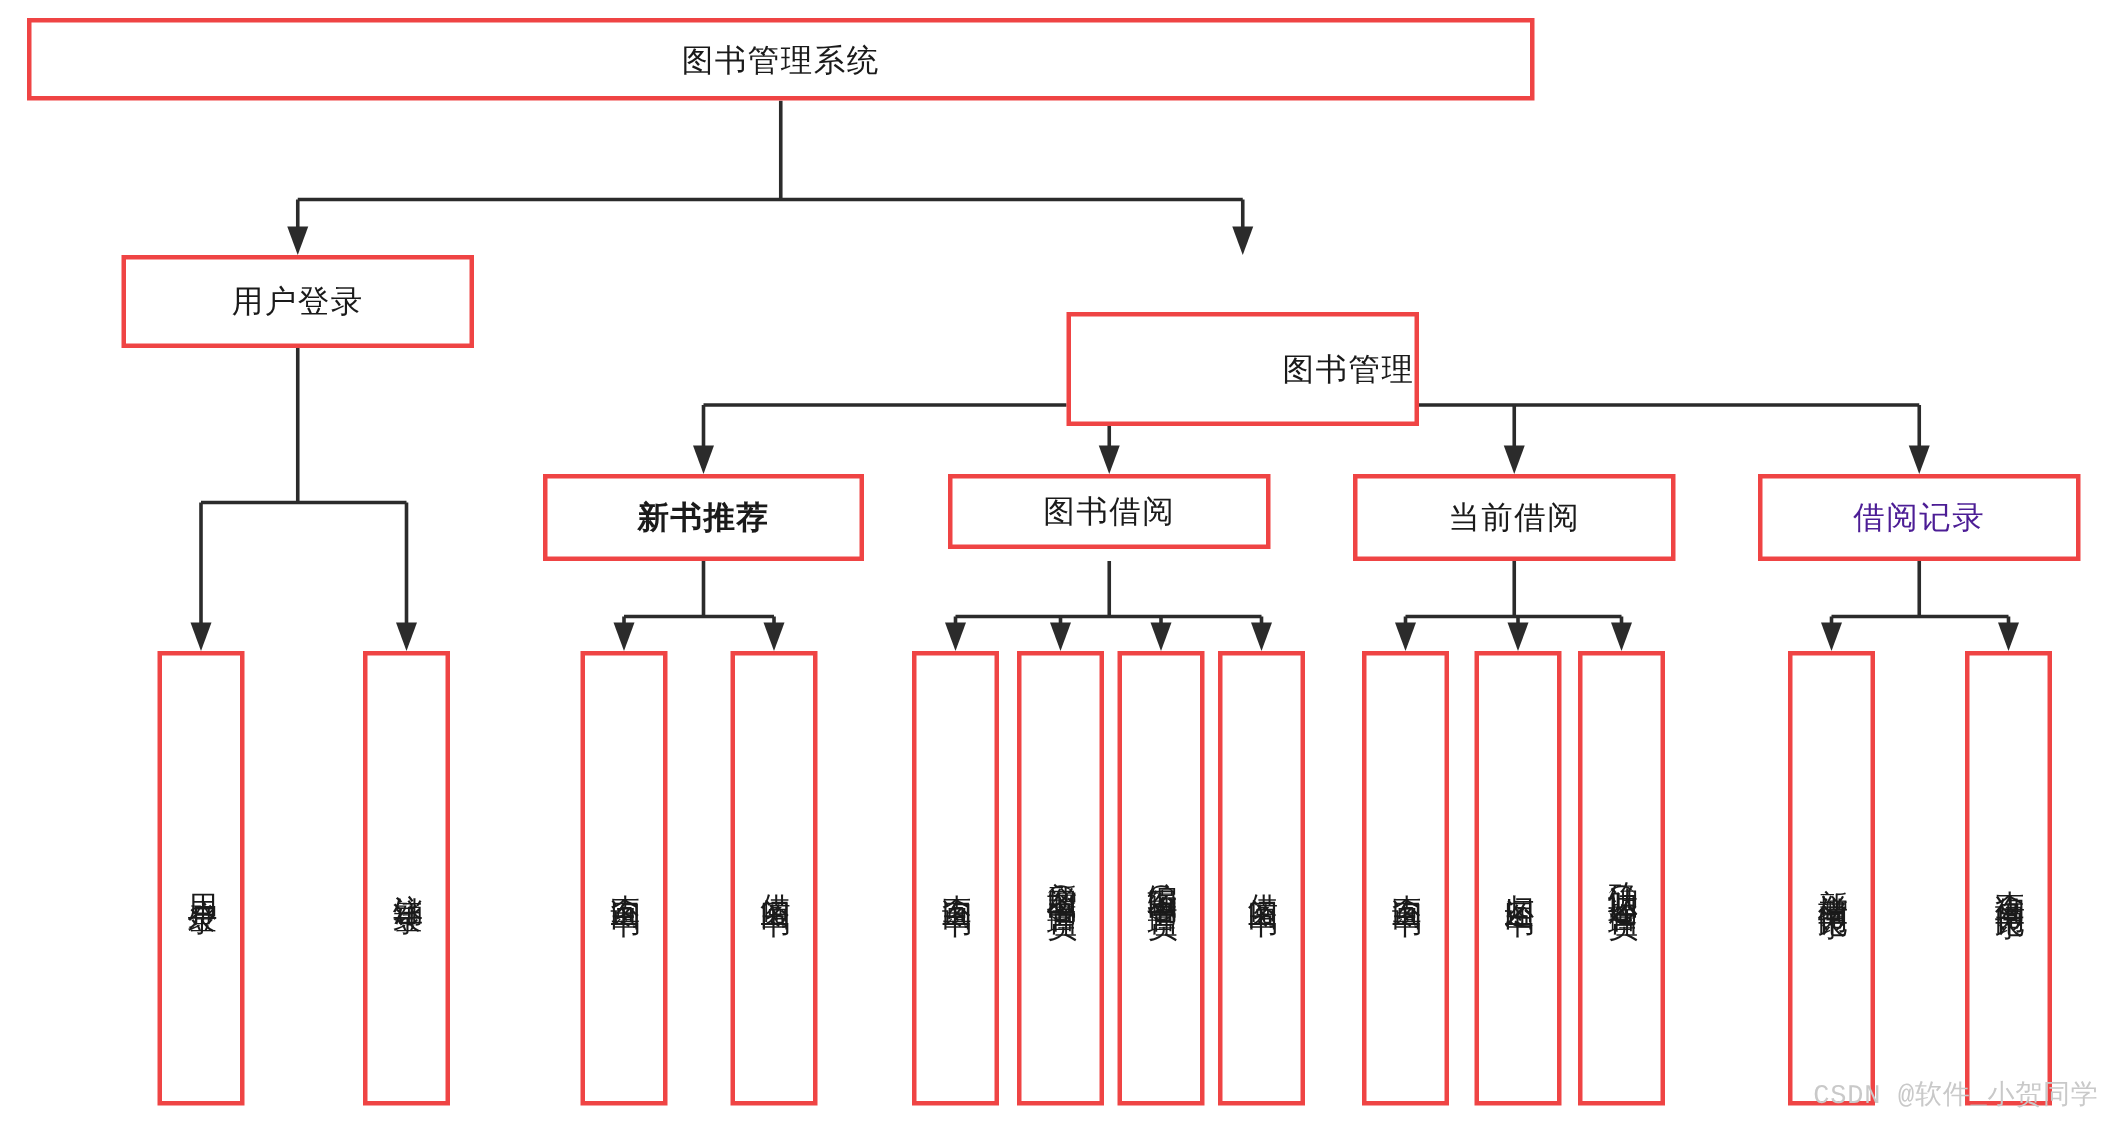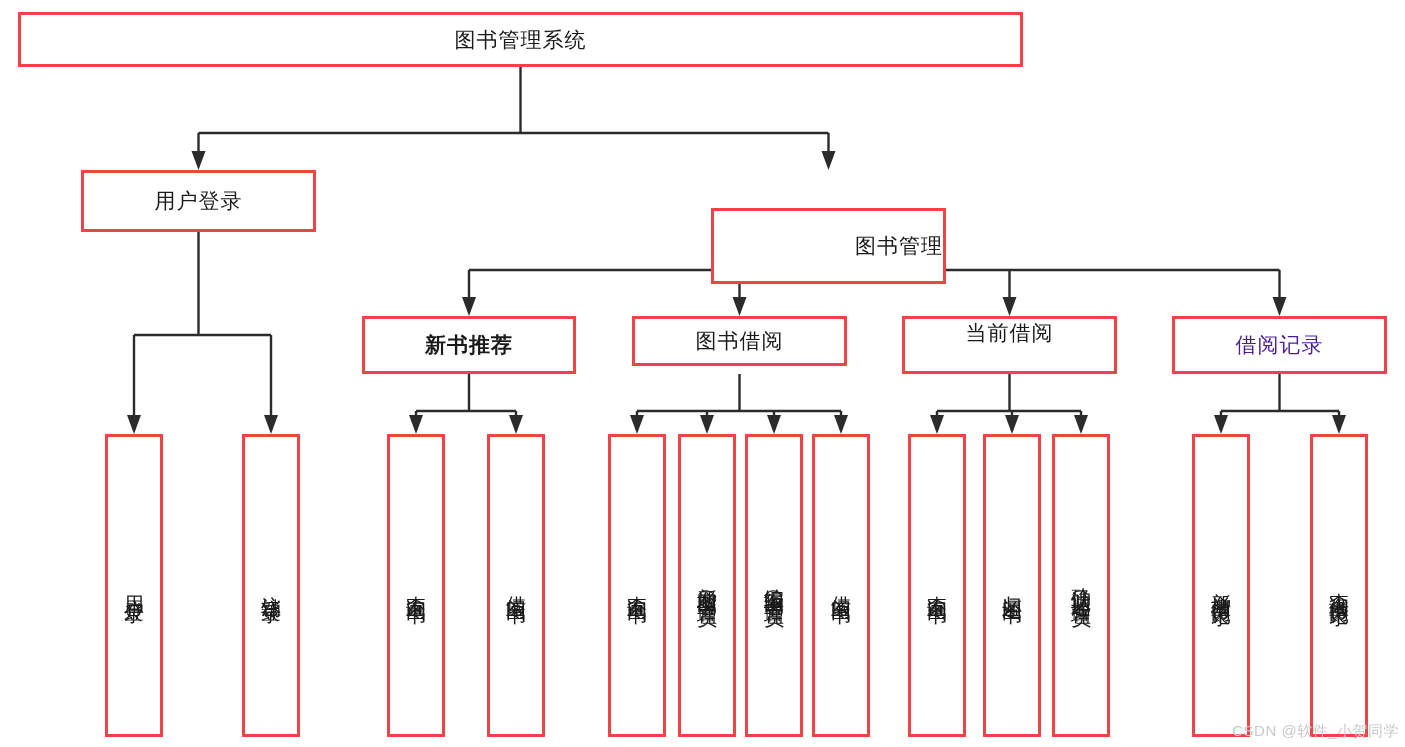--- a/index.html
+++ b/index.html
@@ -8,22 +8,22 @@
   #stage{position:relative;width:1405px;height:747px;background:#fff;}
   svg{position:absolute;left:0;top:0;}
   .link{stroke:#2b2b2b;stroke-width:2.4;fill:none;}
   .arrow-head{fill:#2b2b2b;stroke:none;}
   .leaf-label{position:absolute;writing-mode:vertical-rl;text-orientation:upright;
               font-size:20px;color:#1a1a1a;letter-spacing:3px;line-height:1.05;
               display:flex;align-items:center;justify-content:center;
               white-space:nowrap;pointer-events:none;}
   .leaf-box{position:absolute;box-sizing:border-box;background:#fff;
             border:3px solid #ef4444;}
-  .watermark{position:absolute;right:6px;bottom:6px;font-size:15px;
-             color:#c9c9c9;font-family:Liberation Sans, sans-serif;
+  .watermark{position:absolute;right:6px;bottom:6px;font-size:18px;
+             color:#c9c9c9;font-family:Liberation Mono, monospace;
              letter-spacing:.5px;white-space:nowrap;}
 </style>
 </head>
 <body>
 
 <div id="stage">
 
   <svg id="wires" width="1405" height="747">
       <line x1="520.5" y1="67" x2="520.5" y2="133" class="link"></line>
       <line x1="198.5" y1="133" x2="828.5" y2="133" class="link"></line>
@@ -88,21 +88,21 @@
       </div>
       <div class="leaf-box" style="left: 711px; top: 170px; width: 235px; height: 76px; display: flex; align-items: center; justify-content: flex-end; margin-top: 38px;">
         <span style="font-size: 21px; color: rgb(26, 26, 26); letter-spacing: 1px;">图书管理</span>
       </div>
       <div class="leaf-box" style="left: 362px; top: 316px; width: 214px; height: 58px; display: flex; align-items: center; justify-content: center;">
         <span style="font-size: 21px; color: rgb(26, 26, 26); letter-spacing: 1px; font-weight: bold;">新书推荐</span>
       </div>
       <div class="leaf-box" style="left: 632px; top: 316px; width: 215px; height: 50px; display: flex; align-items: center; justify-content: center;">
         <span style="font-size: 21px; color: rgb(26, 26, 26); letter-spacing: 1px;">图书借阅</span>
       </div>
-      <div class="leaf-box" style="left: 902px; top: 316px; width: 215px; height: 58px; display: flex; align-items: flex-start; justify-content: center;">
+      <div class="leaf-box" style="left: 902px; top: 316px; width: 215px; height: 58px; display: flex; align-items: center; justify-content: center;">
         <span style="font-size: 21px; color: rgb(26, 26, 26); letter-spacing: 1px;">当前借阅</span>
       </div>
       <div class="leaf-box" style="left: 1172px; top: 316px; width: 215px; height: 58px; display: flex; align-items: center; justify-content: center;">
         <span style="font-size: 21px; color: #4c1d95; letter-spacing: 1px;">借阅记录</span>
       </div>
       <div class="leaf-box" style="left: 105px; top: 434px; width: 58px; height: 303px;"></div>
       <div class="leaf-label" style="left: 105px; top: 434px; width: 58px; height: 303px;">用户登录</div>
       <div class="leaf-box" style="left: 242px; top: 434px; width: 58px; height: 303px;"></div>
       <div class="leaf-label" style="left: 242px; top: 434px; width: 58px; height: 303px;">注销登录</div>
       <div class="leaf-box" style="left: 387px; top: 434px; width: 58px; height: 303px;"></div>

